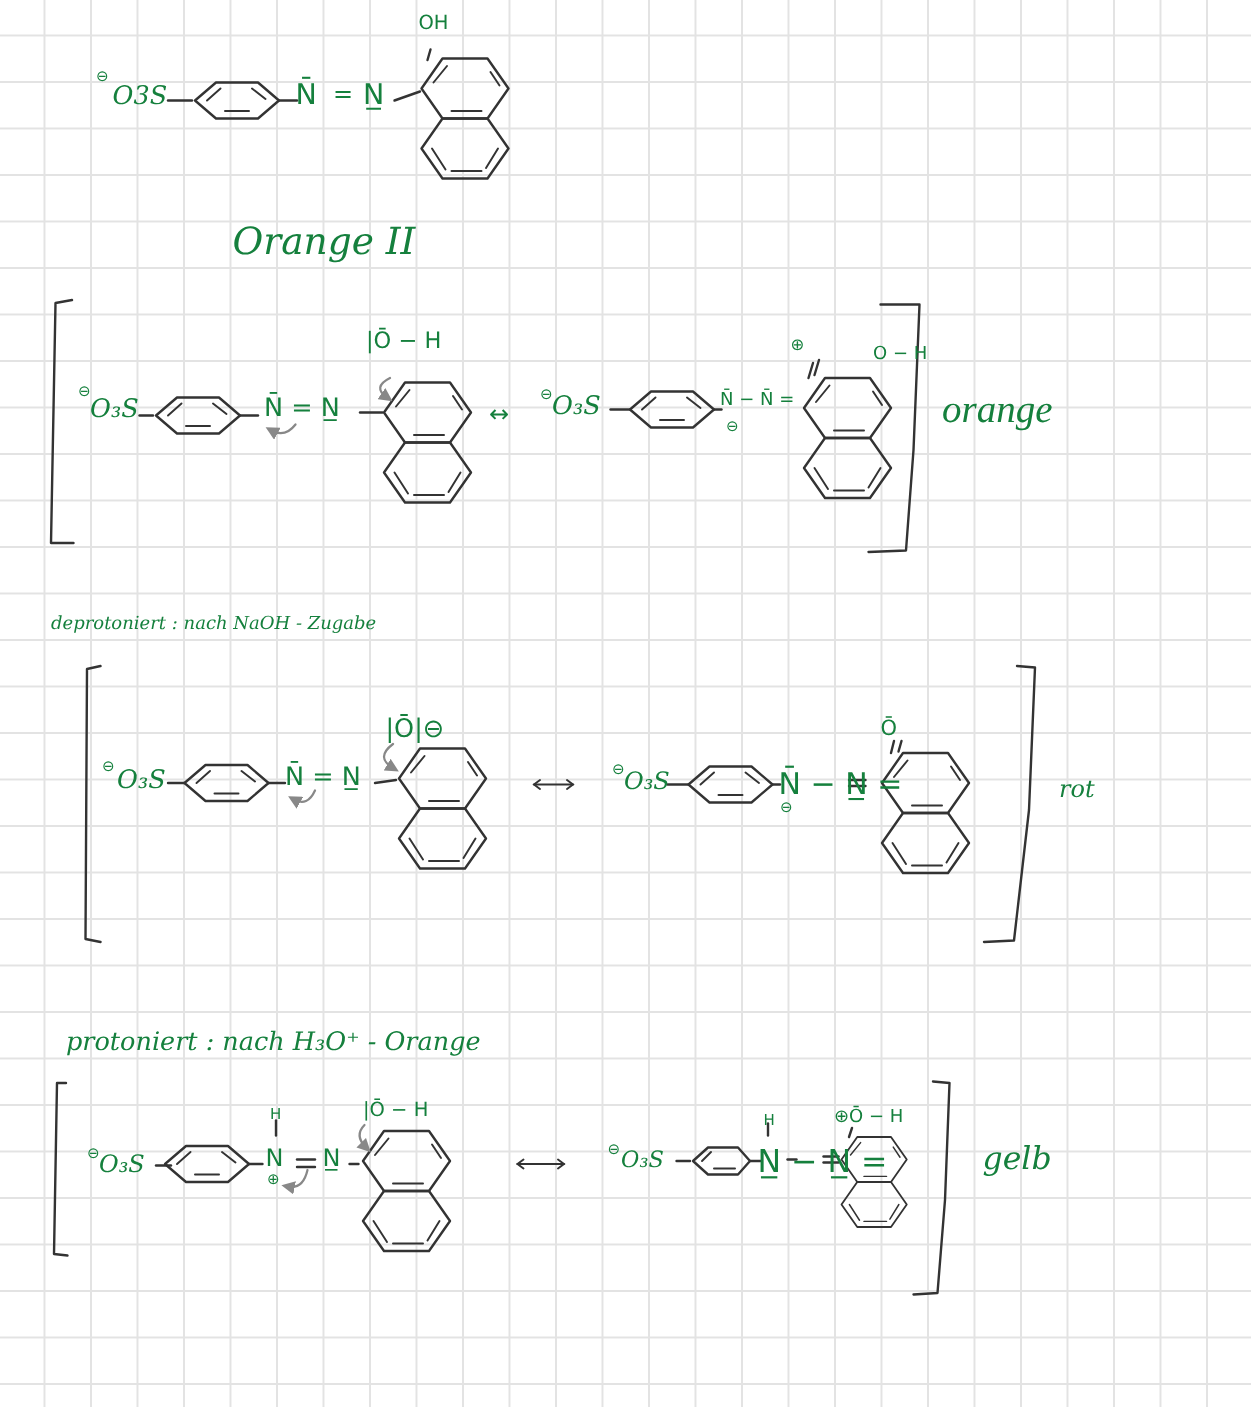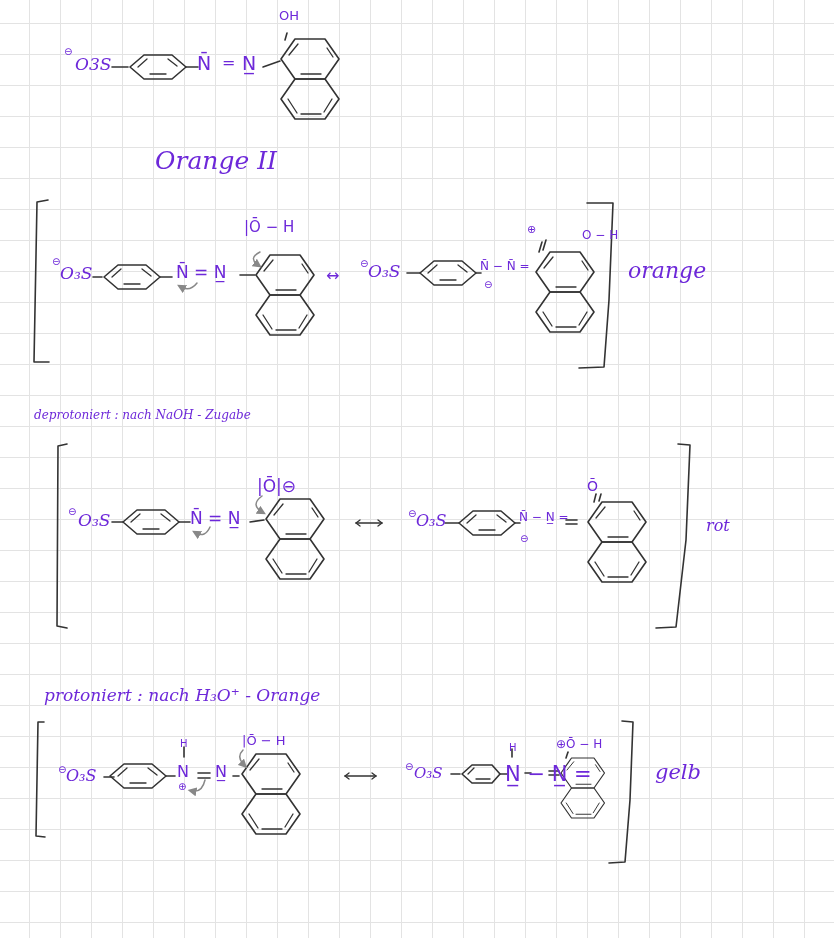--- a/index.html
+++ b/index.html
@@ -10,21 +10,21 @@
     background-image:
       linear-gradient(to right, #e3e3e3 1.5px, transparent 1.5px),
       linear-gradient(to bottom, #e3e3e3 1.5px, transparent 1.5px);
     background-size:31px 31px;
     background-position:29px 23px;
   }
   svg.ink { position:absolute; left:0; top:0; }
   .line { stroke:#333; stroke-width:1.6; fill:none; stroke-linecap:round; stroke-linejoin:round; }
   .thin { stroke:#333; stroke-width:1.3; fill:none; stroke-linecap:round; }
   .arrow-gray { stroke:#888; stroke-width:1.5; fill:none; stroke-linecap:round; }
-  .txt { position:absolute; color:#6d28d9; white-space:nowrap; }
+  .txt { position:absolute; color:#15803d; white-space:nowrap; }
   .t-hand { font-family:"DejaVu Serif", serif; font-style:italic; }
   .t-sm { font-family:"DejaVu Sans", sans-serif; }
 </style>
 </head>
 <body>
 
 <div class="sheet"></div>
 
 <svg class="ink" width="834" height="938" viewBox="0 0 834 938">
   <defs>
@@ -153,30 +153,30 @@
 <span class="txt t-hand" style="left:60px;top:263px;font-size:17px;">O₃S</span>
 <span class="txt t-sm" style="left:176px;top:262px;font-size:17px;">N̄ = N̲</span>
 <span class="txt t-sm" style="left:244px;top:218px;font-size:15px;">|Ō − H</span>
 <span class="txt t-sm" style="left:326px;top:266px;font-size:16px;">↔</span>
 <span class="txt t-sm" style="left:360px;top:258px;font-size:10px;">⊖</span>
 <span class="txt t-hand" style="left:368px;top:261px;font-size:17px;">O₃S</span>
 <span class="txt t-sm" style="left:480px;top:259px;font-size:12px;">N̄ − N̄ =</span>
 <span class="txt t-sm" style="left:484px;top:279px;font-size:10px;">⊖</span>
 <span class="txt t-sm" style="left:527px;top:223px;font-size:11px;">⊕</span>
 <span class="txt t-sm" style="left:538px;top:228px;font-size:12px;margin-left:44px;">O − H</span>
-<span class="txt t-hand" style="left:628px;top:258px;font-size:22px;">orange</span>
+<span class="txt t-hand" style="left:628px;top:258px;font-size:26px;font-family:Liberation Serif, serif;">orange</span>
 
 <span class="txt t-hand" style="left:34px;top:408px;font-size:12px;">deprotoniert : nach NaOH - Zugabe</span>
 <span class="txt t-sm" style="left:68px;top:506px;font-size:10px;">⊖</span>
 <span class="txt t-hand" style="left:78px;top:510px;font-size:17px;">O₃S</span>
 <span class="txt t-sm" style="left:190px;top:508px;font-size:17px;">N̄ = N̲</span>
 <span class="txt t-sm" style="left:257px;top:476px;font-size:17px;">|Ō|⊖</span>
 <span class="txt t-sm" style="left:408px;top:508px;font-size:10px;">⊖</span>
 <span class="txt t-hand" style="left:416px;top:511px;font-size:16px;">O₃S</span>
-<span class="txt t-sm" style="left:519px;top:510px;font-size:12px;">N̄ − N̲ =</span>
+<span class="txt t-sm" style="left:519px;top:510px;font-size:20px;">N̄ − N̲ =</span>
 <span class="txt t-sm" style="left:520px;top:533px;font-size:10px;">⊖</span>
 <span class="txt t-sm" style="left:587px;top:478px;font-size:14px;">Ō</span>
 <span class="txt t-hand" style="left:706px;top:516px;font-size:16px;">rot</span>
 
 <span class="txt t-hand" style="left:44px;top:685px;font-size:17px;">protoniert : nach H₃O⁺ - Orange</span>
 <span class="txt t-sm" style="left:58px;top:764px;font-size:10px;">⊖</span>
 <span class="txt t-hand" style="left:66px;top:766px;font-size:16px;">O₃S</span>
 <span class="txt t-sm" style="left:180px;top:738px;font-size:10px;">H</span>
 <span class="txt t-sm" style="left:177px;top:762px;font-size:16px;">N</span>
 <span class="txt t-sm" style="left:178px;top:781px;font-size:10px;">⊕</span>

